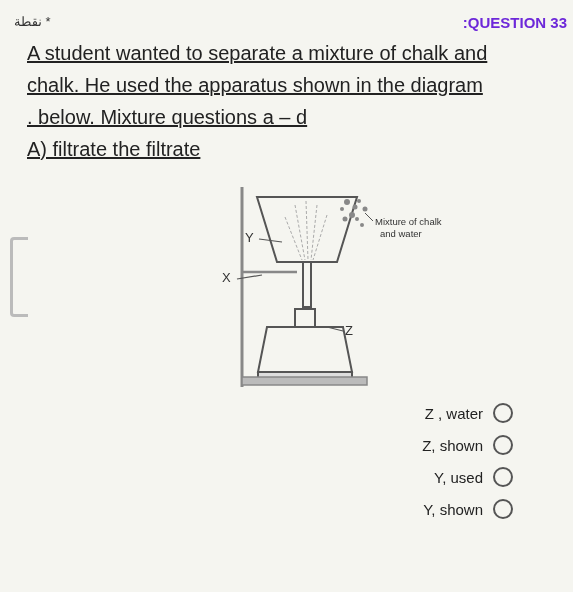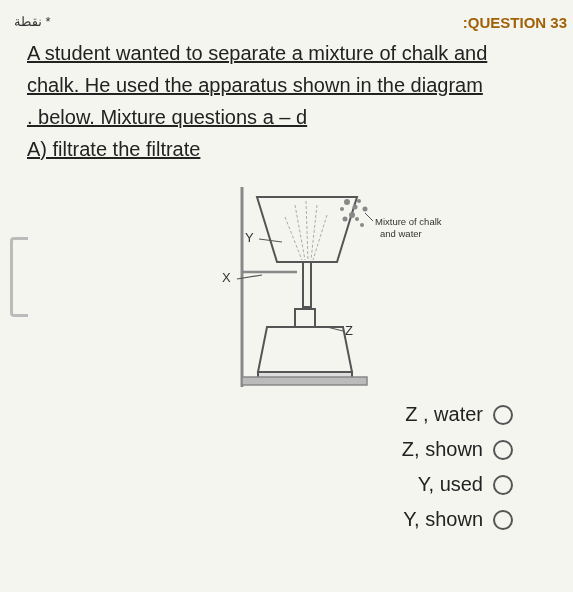--- a/index.html
+++ b/index.html
@@ -30,21 +30,21 @@
     }
 
     .arabic-label {
       font-size: 13px;
       color: #333;
     }
 
     .question-number {
       font-size: 15px;
       font-weight: bold;
-      color: #a16207;
+      color: #6d28d9;
       text-align: center;
     }
 
     
     .question-text {
       padding: 6px 20px 0 27px;
       line-height: 1.6;
       font-size: 20px;
       text-decoration: underline;
     }
@@ -74,21 +74,21 @@
       align-items: flex-end;
       padding-right: 60px;
       gap: 12px;
       margin-top: 10px;
     }
 
     .answer-option {
       display: flex;
       align-items: center;
       gap: 10px;
-      font-size: 20px;
+      font-size: 15px;
       color: #222;
     }
 
     .radio-circle {
       width: 20px;
       height: 20px;
       border-radius: 50%;
       border: 2px solid #555;
       background: transparent;
       flex-shrink: 0;

